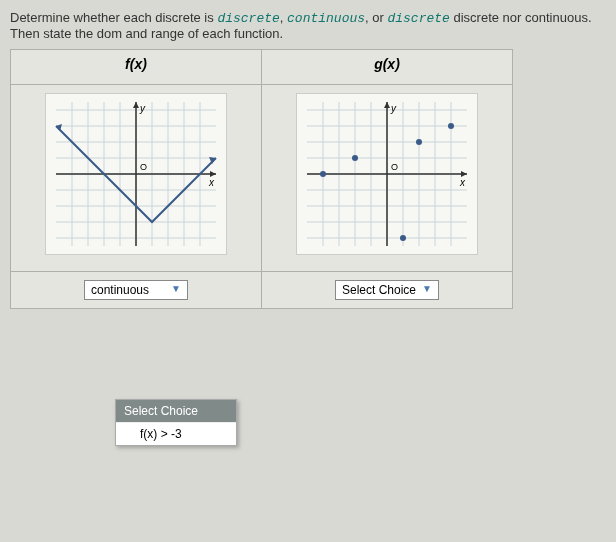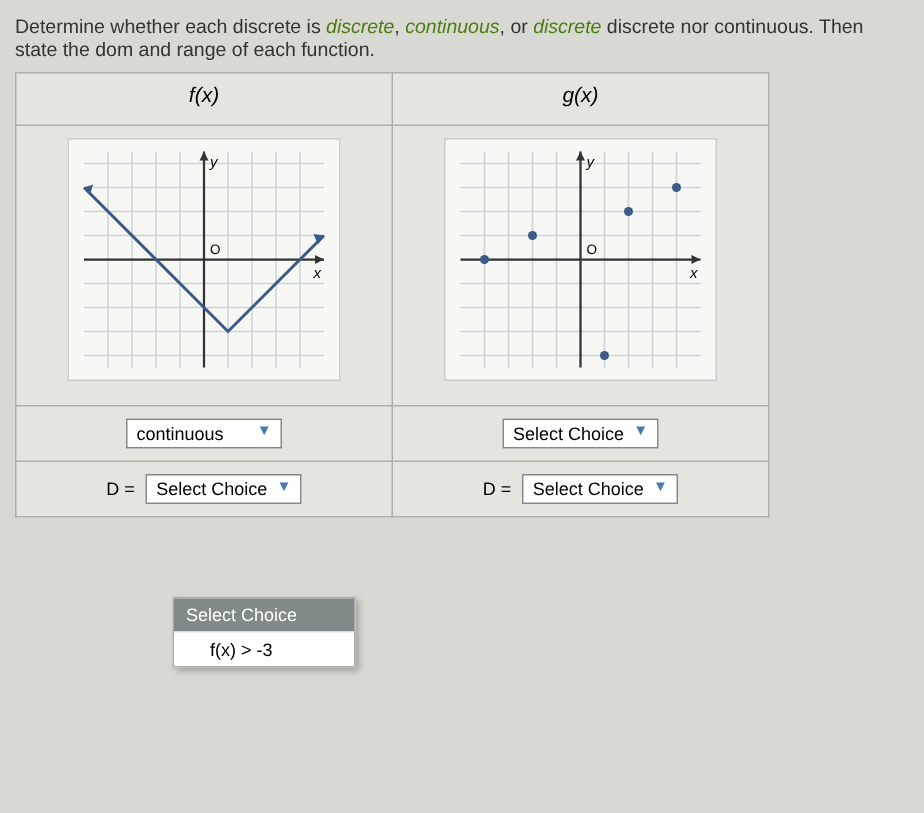--- a/index.html
+++ b/index.html
@@ -11,34 +11,34 @@
     width: 616px;
     height: 542px;
     box-sizing: border-box;
     overflow: hidden;
   }
   .instr {
     font-size: 13px;
     color: #333;
     margin-bottom: 8px;
   }
-  .instr .it { font-style: italic; color: #4d7c0f; }
+  .instr .it { font-style: italic; color: #0f766e; font-family: Liberation Mono, monospace; }
   table.main {
     border-collapse: collapse;
     margin: 0 auto;
     background: #e4e5de;
   }
   table.main td, table.main th {
     border: 1px solid #b0b0a8;
     vertical-align: top;
     text-align: center;
   }
   table.main th {
     padding: 6px 0;
-    font-weight: normal;
+    font-weight: bold;
     font-style: italic;
     height: 22px;
     margin-left: 14px;
   }
   .graphcell {
     width: 250px;
     height: 170px;
     padding: 8px 0;
   }
   .ctrlcell {
@@ -193,40 +193,20 @@
     </td>
     <td class="ctrlcell">
       <div class="row">
         <span class="select-box">
           <span>Select Choice</span>
           <span class="chev">▼</span>
         </span>
       </div>
     </td>
   </tr>
-  <tr>
-    <td class="ctrlcell">
-      <div class="row">
-        <span class="label-eq">D =</span>
-        <span class="select-box">
-          <span>Select Choice</span>
-          <span class="chev">▼</span>
-        </span>
-      </div>
-    </td>
-    <td class="ctrlcell">
-      <div class="row">
-        <span class="label-eq">D =</span>
-        <span class="select-box">
-          <span>Select Choice</span>
-          <span class="chev">▼</span>
-        </span>
-      </div>
-    </td>
-  </tr>
 </tbody>
     </table>
 
 <div class="dropdown" style="left:105px; top:350px;">
   <div class="hdr">Select Choice</div>
   <div class="opt">f(x) &gt; -3</div>
 </div>
 </div>
 
 

